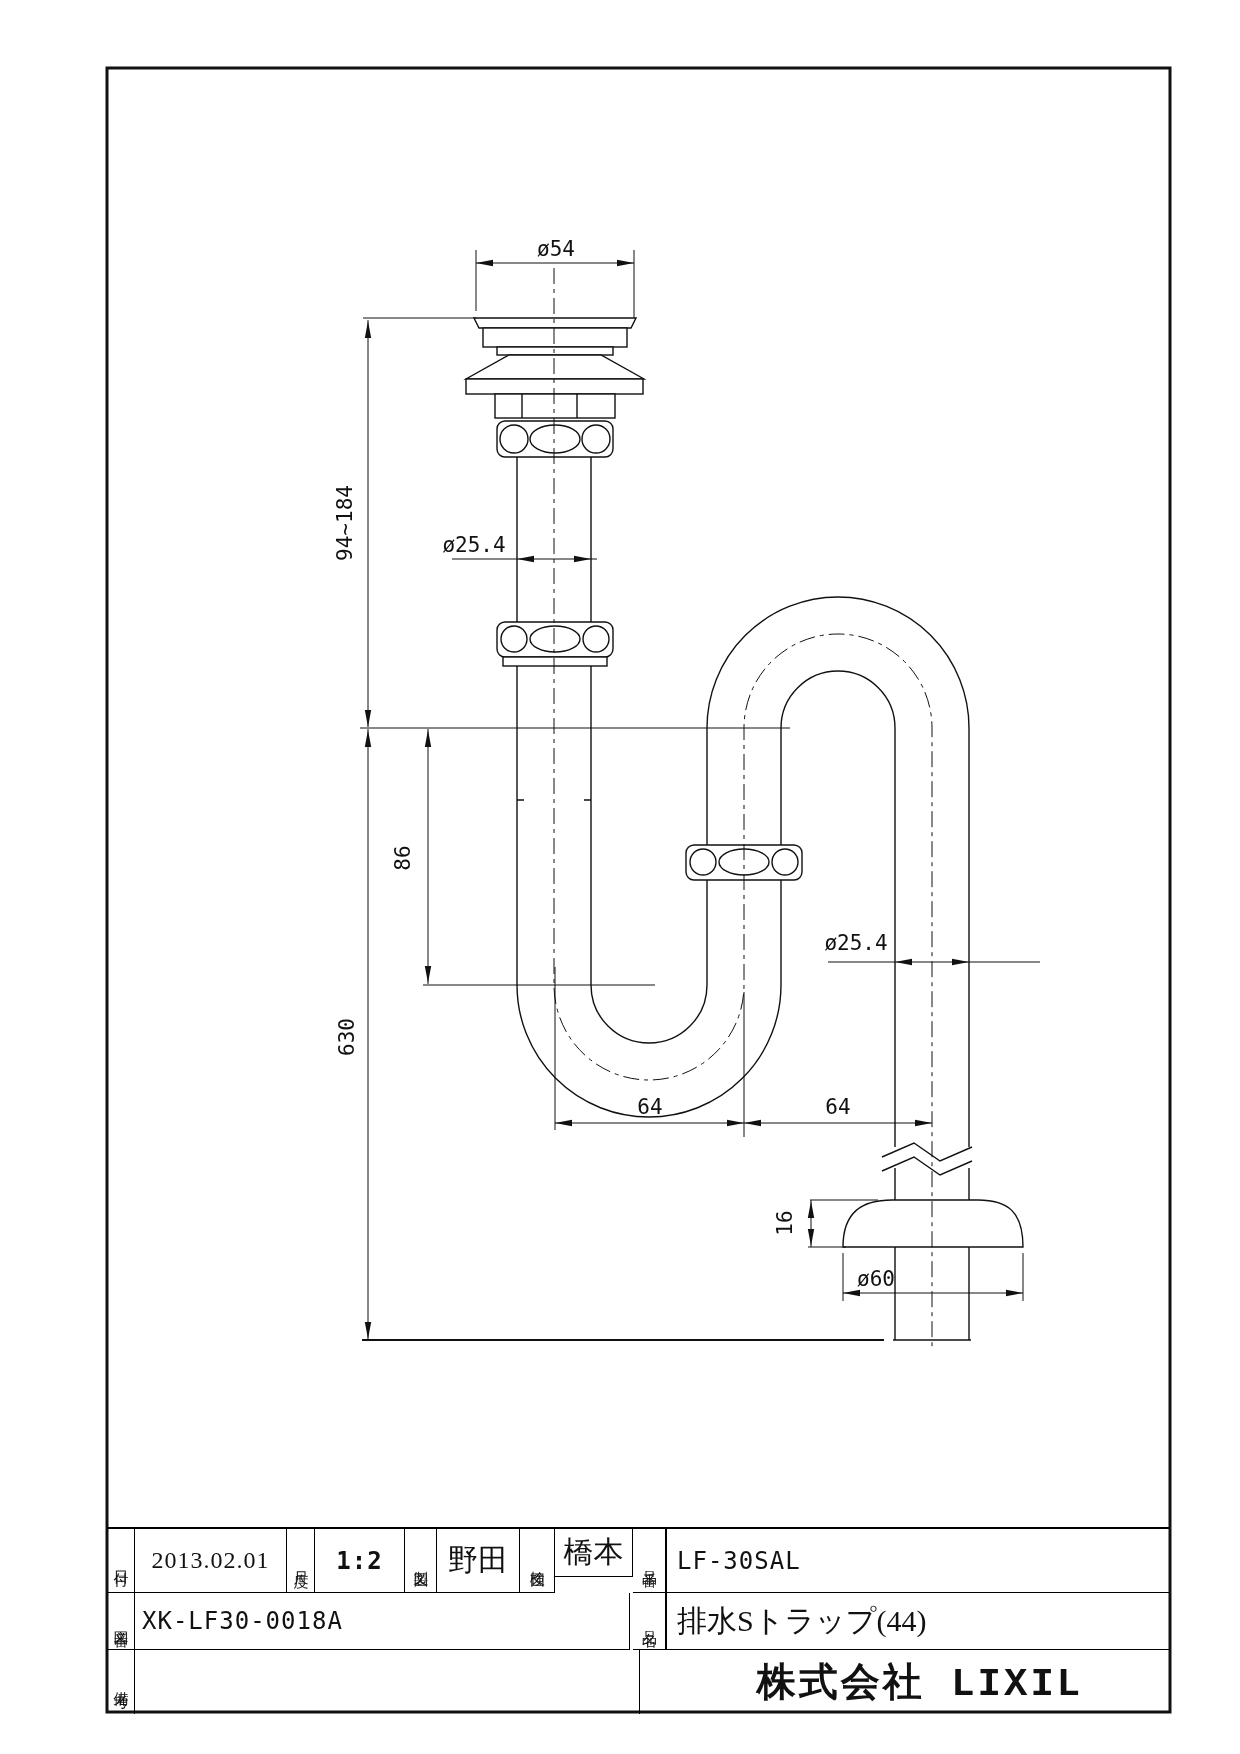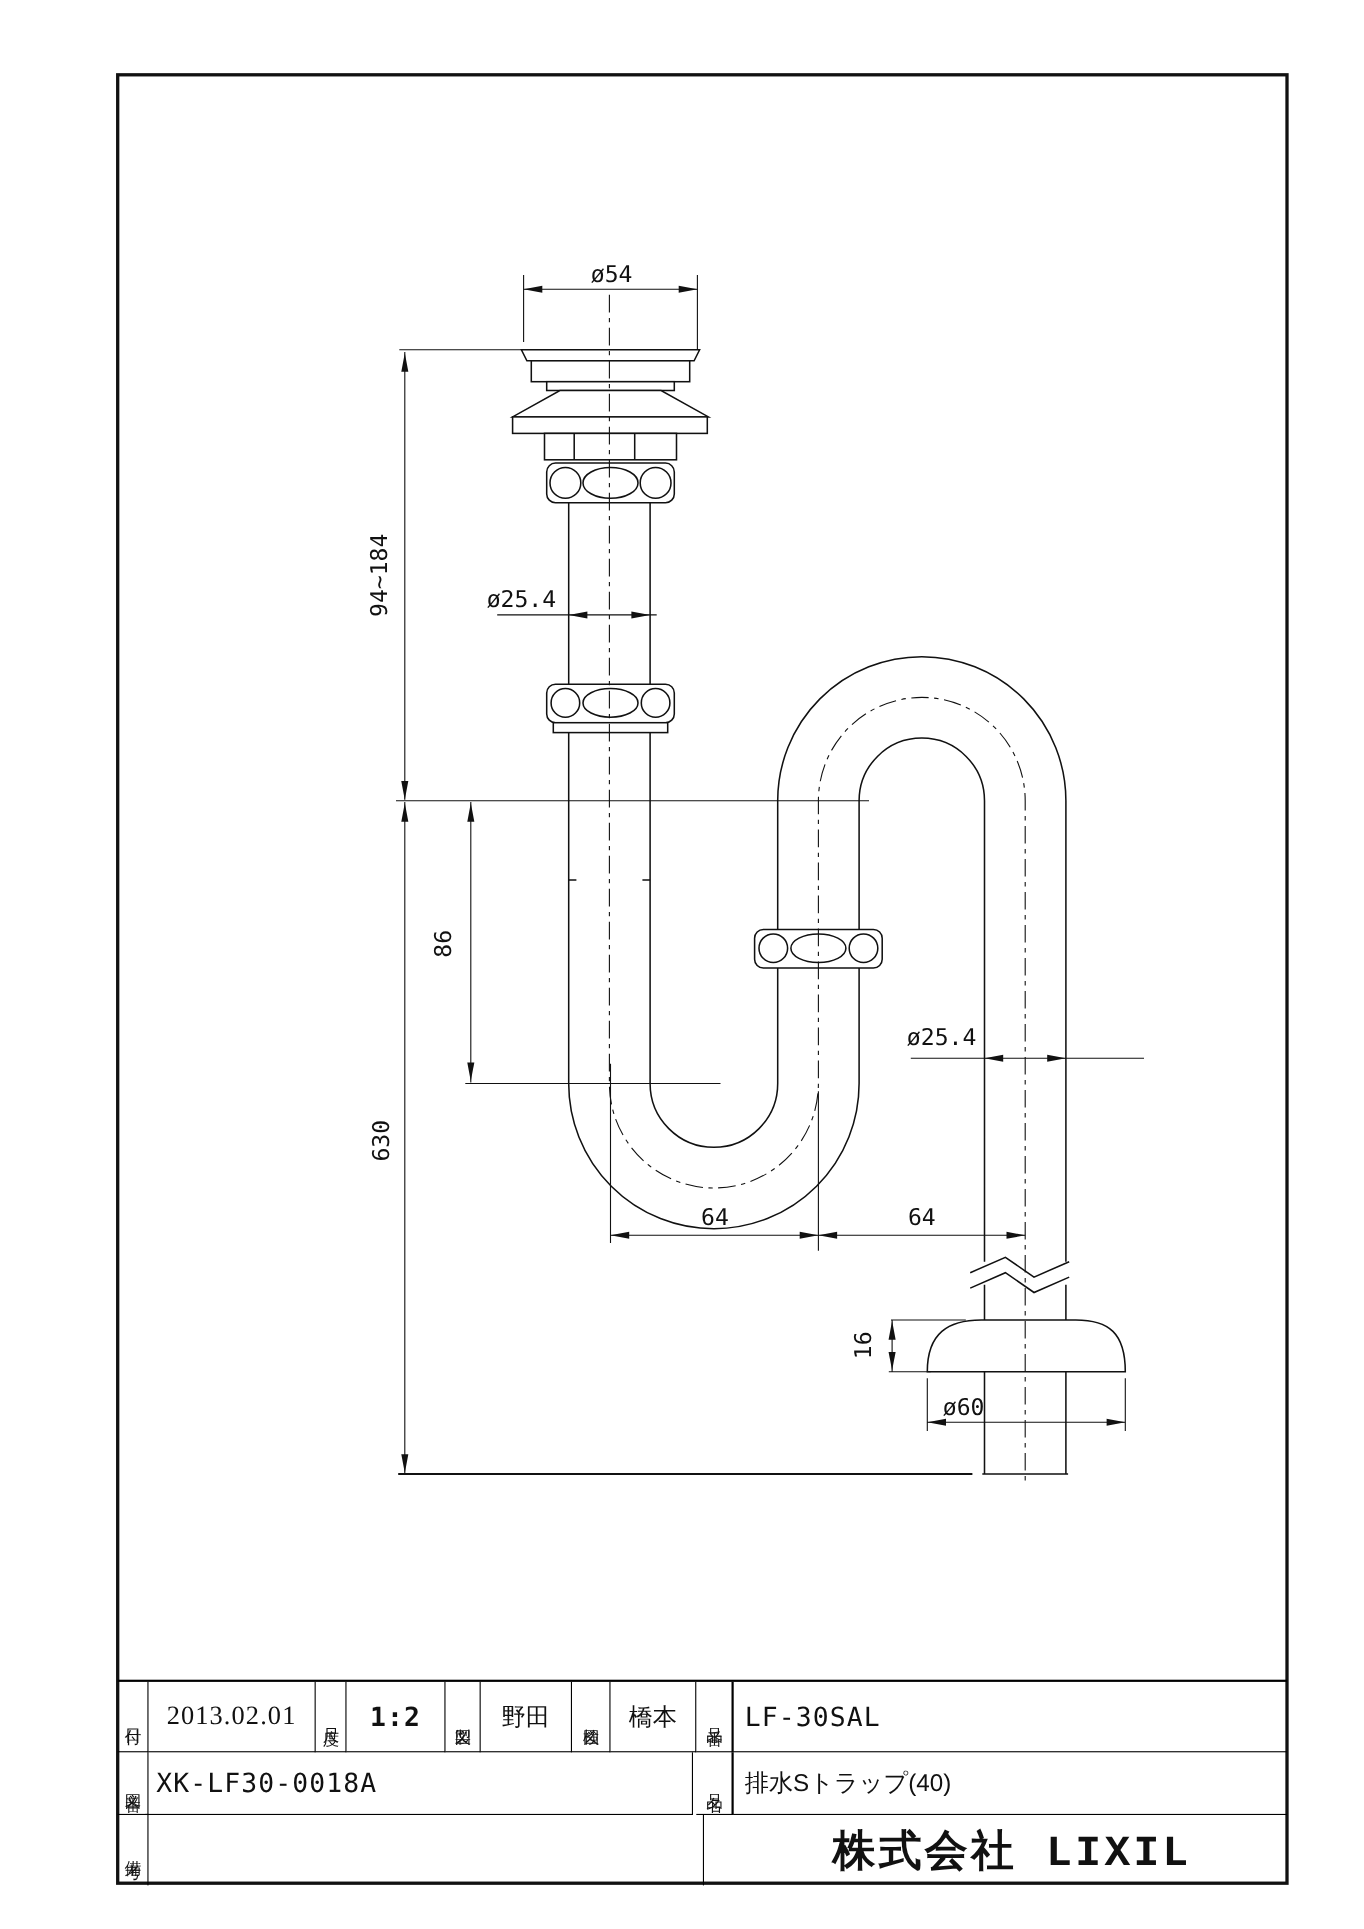--- a/index.html
+++ b/index.html
@@ -21,21 +21,21 @@
         display:flex;align-items:center;overflow:hidden;}
   .cell.noright{border-right:none;}
   .cell.nobot{border-bottom:none;}
   .cell.thickright{border-right-width:2.5px;}
   .lab{justify-content:center;}
   .lab span{writing-mode:vertical-rl;text-orientation:upright;font-size:15px;letter-spacing:2px;
             font-family:"DejaVu Sans",sans-serif;}
   .val{font-family:"DejaVu Sans Mono","Liberation Mono",monospace;font-size:24px;letter-spacing:1px;}
   .val.center{justify-content:center;}
   .val.pad{padding-left:10px;}
-  .jp{font-family:Liberation Sans, sans-serif;font-size:22px;letter-spacing:0px;}
+  .jp{font-family:Liberation Serif, serif;font-size:30px;letter-spacing:0px;}
   .company{justify-content:center;font-weight:bold;font-size:39px;letter-spacing:3px;
            font-family:Liberation Mono, monospace;padding-left:30px;}
 </style>
 </head>
 <body>
 
 <div class="page">
 
 <svg width="1240" height="1754" viewBox="0 0 1240 1754">
 
@@ -189,41 +189,41 @@
       </div>
   <div class="cell lab" style="left:298px;top:0;width:32px;height:64px;">
         <span>製図</span>
       </div>
   <div class="cell val center jp" style="left:330px;top:0;width:83px;height:64px;">
         <span>野田</span>
       </div>
   <div class="cell lab" style="left:413px;top:0;width:35px;height:64px;">
         <span>検図</span>
       </div>
-  <div class="cell val center jp" style="left:448px;top:0;width:78px;height:64px;">
+  <div class="cell val center jp" style="left:448px;top:0;width:78px;height:48px;">
         <span>橋本</span>
       </div>
   <div class="cell lab thickright" style="left:526px;top:0;width:34px;height:64px;">
         <span>品番</span>
       </div>
   <div class="cell val pad noright" style="left:560px;top:0;width:503px;height:64px;">
         <span>LF-30SAL</span>
       </div>
 
   <div class="cell lab" style="left:0;top:64px;width:28px;height:57px;">
         <span>図番</span>
       </div>
   <div class="cell val pad" style="left:25px;top:64px;width:498px;height:57px;">
         <span>XK-LF30-0018A</span>
       </div>
   <div class="cell lab thickright" style="left:526px;top:64px;width:34px;height:57px;">
         <span>品名</span>
       </div>
   <div class="cell val pad jp noright" style="left:560px;top:64px;width:503px;height:57px;">
-        <span>排水Sトラップ(40)</span>
+        <span>排水Sトラップ(44)</span>
       </div>
 
   <div class="cell lab nobot" style="left:0;top:121px;width:28px;height:64px;">
         <span>備考</span>
       </div>
   <div class="cell val pad nobot" style="left:28px;top:121px;width:505px;height:64px;">
         <span></span>
       </div>
   <div class="cell company nobot noright" style="left:533px;top:121px;width:530px;height:64px;">
         <span>株式会社 LIXIL</span>

